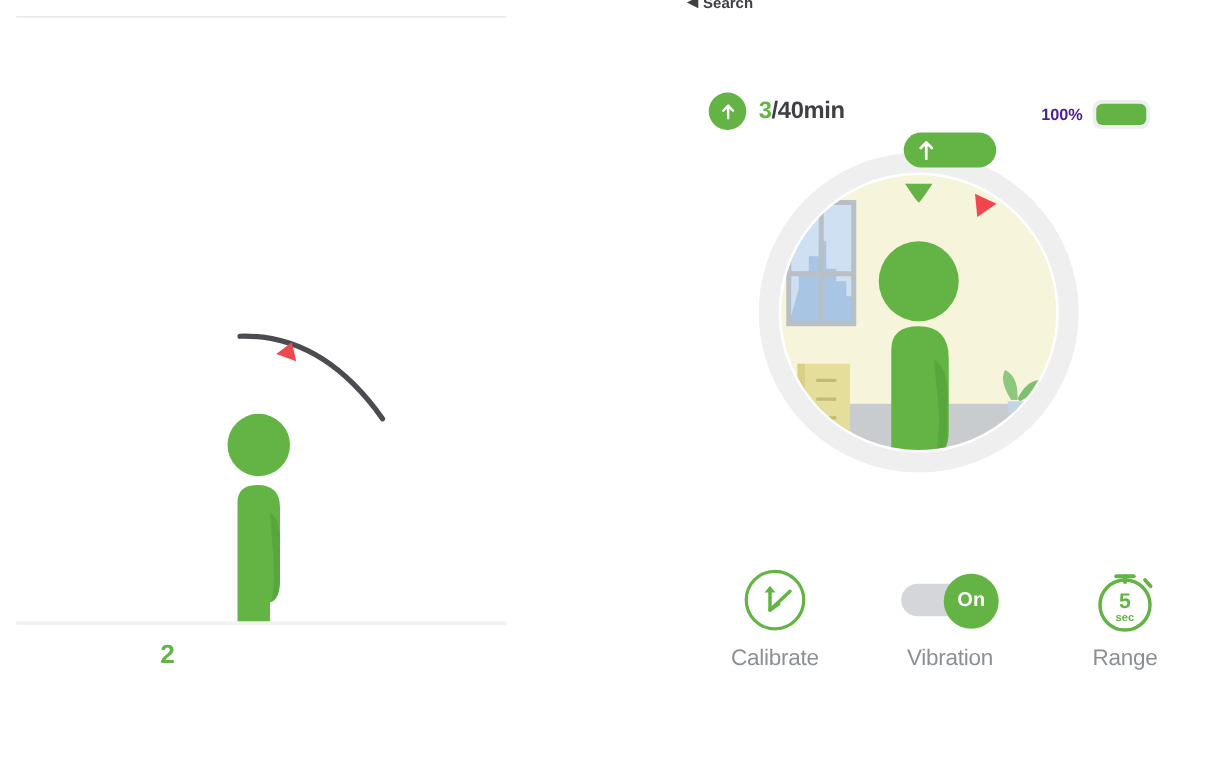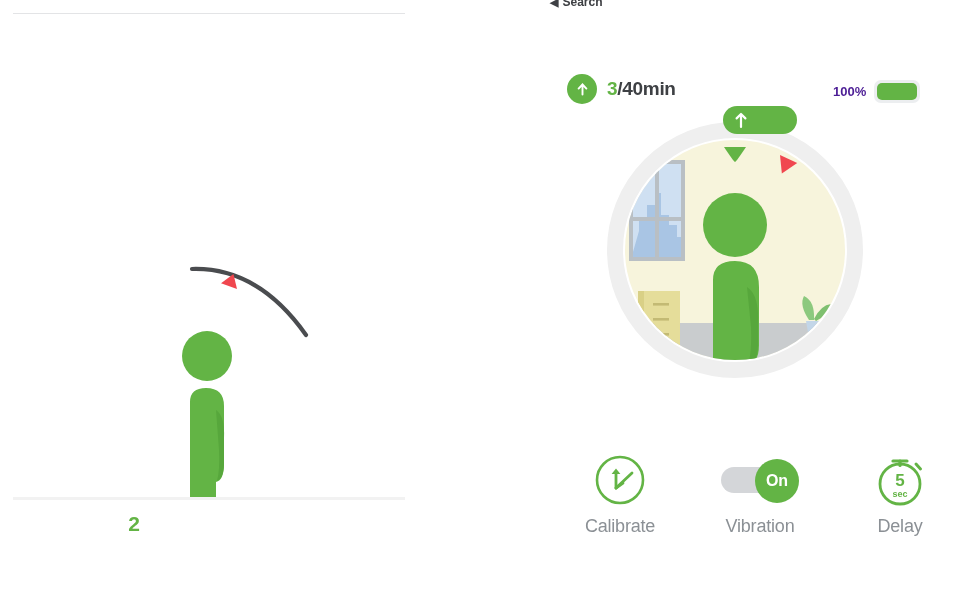--- a/index.html
+++ b/index.html
@@ -270,17 +270,17 @@
         <div class="ctl-icon">
           <svg width="56" height="54" viewBox="0 0 56 54">
             <circle cx="28" cy="31" r="20" fill="none" stroke="#63b445" stroke-width="2.8"></circle>
             <path d="M 21 8 L 35 8" stroke="#63b445" stroke-width="3.2" stroke-linecap="round"></path>
             <path d="M 28 8 L 28 12.5" stroke="#63b445" stroke-width="3.2" stroke-linecap="round"></path>
             <path d="M 44 11 L 48.5 16" stroke="#63b445" stroke-width="3" stroke-linecap="round" fill="none"></path>
             <text x="28" y="33" text-anchor="middle" font-family="Liberation Sans, sans-serif" font-size="17" font-weight="bold" fill="#63b445">5</text>
             <text x="28" y="44" text-anchor="middle" font-family="Liberation Sans, sans-serif" font-size="9" font-weight="bold" fill="#63b445">sec</text>
           </svg>
         </div>
-        <div class="ctl-label">Delay</div>
+        <div class="ctl-label">Range</div>
       </div>
     </div>
   </div>
 </div>
 
 </body></html>

